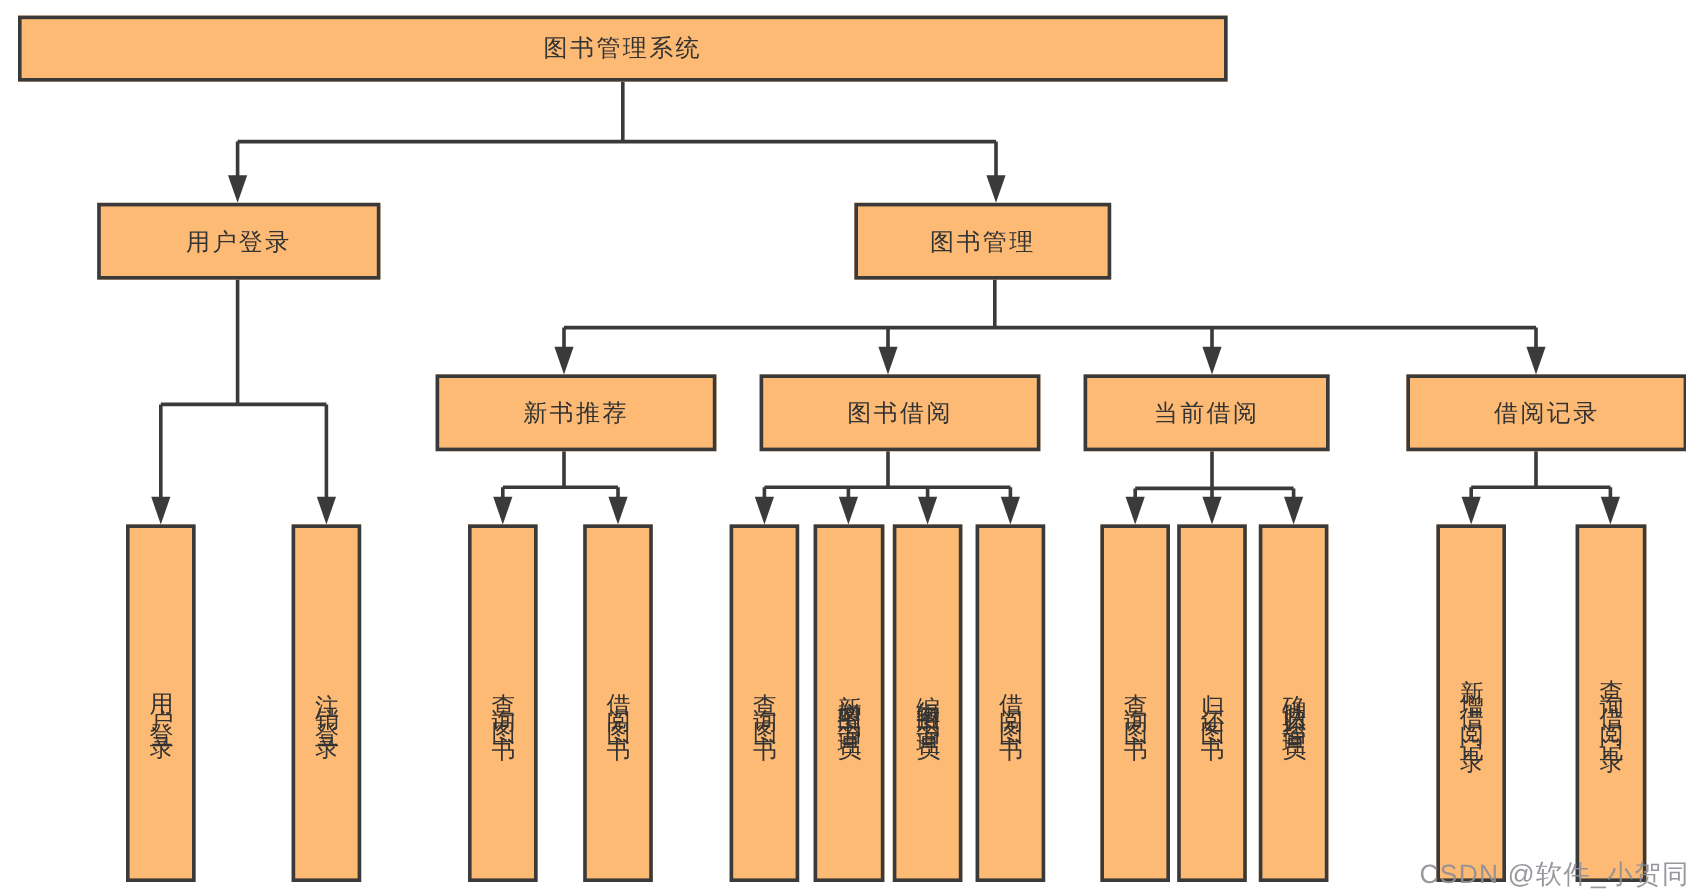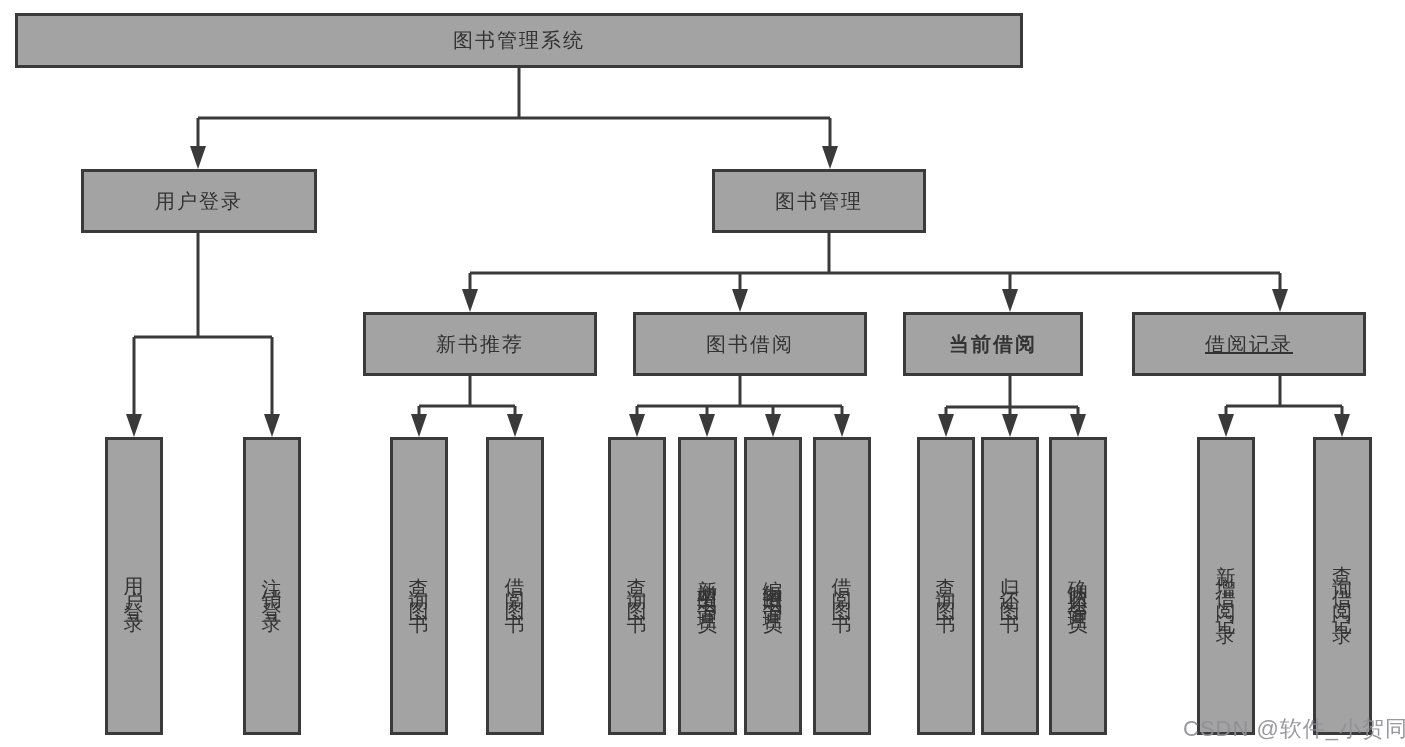--- a/index.html
+++ b/index.html
@@ -9,38 +9,38 @@
     height: 747px;
     background: #ffffff;
     font-family: "Liberation Sans", sans-serif;
     color: #333333;
     overflow: hidden;
   }
   svg.connectors { position: absolute; left: 0; top: 0; display: block; }
   .box {
     position: absolute;
     box-sizing: border-box;
-    background: #a3a3a3;
+    background: #fdba74;
     border: 3px solid #3a3a3a;
     display: flex;
     align-items: center;
     justify-content: center;
     font-size: 20px;
     color: #333333;
     letter-spacing: 2px;
     z-index: 2;
   }
   .root-box { left: 15px;  top: 13px;  width: 1008px; height: 55px; }
   .l2a      { left: 81px;  top: 169px; width: 236px;  height: 64px; }
   .l2b      { left: 712px; top: 169px; width: 214px;  height: 64px; }
   .l3       { top: 312px; width: 234px; height: 64px; }
   .l3a { left: 363px; }
   .l3b { left: 633px; }
-  .l3c { left: 903px; width: 180px; font-weight: bold; }
-  .l3d { left: 1132px; text-decoration: underline; }
+  .l3c { left: 903px; width: 205px; }
+  .l3d { left: 1172px; }
   .leaf { top: 437px; width: 58px; height: 298px; }
   .leaf .vtext {
     writing-mode: vertical-lr;
     line-height: 1.1;
     letter-spacing: 12px;
     white-space: nowrap;
   }
   .leaf.long .vtext { letter-spacing: 5px; }
   .x1  { left: 105px; }  .x2  { left: 243px; }
   .x3  { left: 390px; }  .x4  { left: 486px; }

